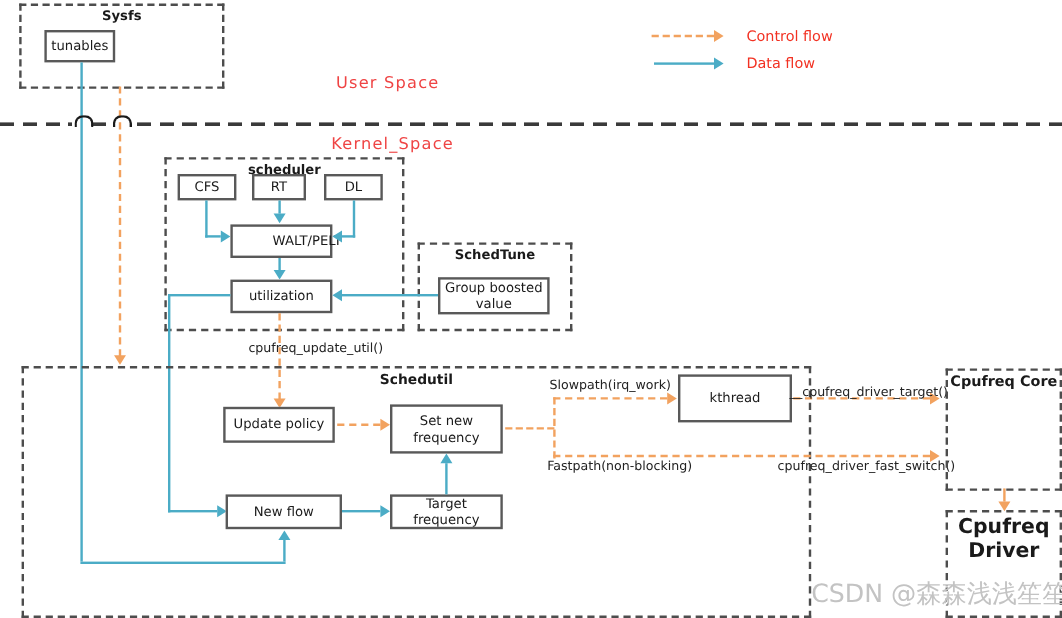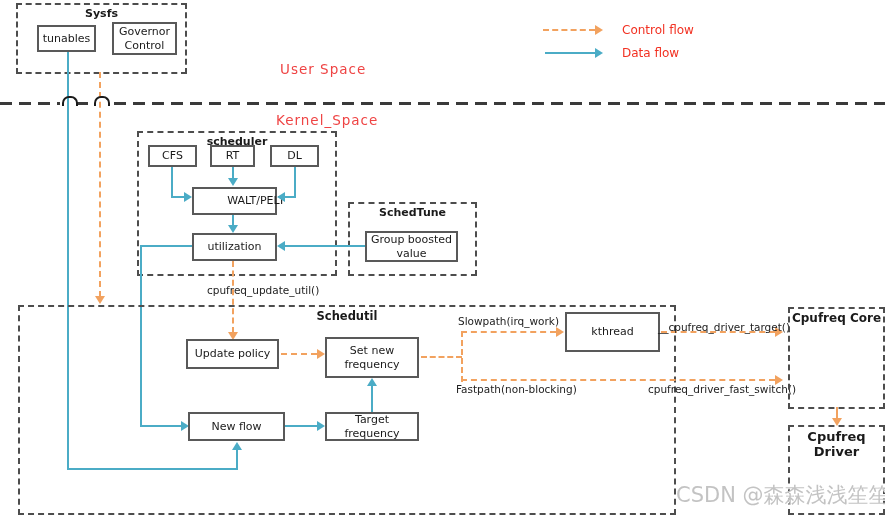--- a/index.html
+++ b/index.html
@@ -48,21 +48,20 @@
   <div class="arr ar co" style="left:595px;top:25px;"></div>
   <div class="legend-lbl" style="left:622px;top:23px;">Control flow</div>
   <div class="hs cb" style="left:545px;top:52px;width:50px;"></div>
   <div class="arr ar cb" style="left:595px;top:48px;"></div>
   <div class="legend-lbl" style="left:622px;top:46px;">Data flow</div>
 
   <div class="cbox" style="left:16px;top:3px;width:167px;height:67px;">
     <div class="ctitle">Sysfs</div>
   </div>
   <div class="node" style="left:37px;top:25px;width:59px;height:27px;">tunables</div>
-  <div class="node" style="left:112px;top:22px;width:65px;height:33px;">Governor Control</div>
 
   <div class="vs cb" style="left:67px;top:52px;height:416px;"></div>
   <div class="hs cb" style="left:67px;top:468px;width:171px;"></div>
   <div class="vs cb" style="left:236px;top:450px;height:18px;"></div>
   <div class="arr au cb" style="left:232px;top:442px;"></div>
 
   <div class="vd co" style="left:99px;top:72px;height:225px;"></div>
   <div class="arr ad co" style="left:95px;top:296px;"></div>
 
   <div class="hop" style="left:62px;top:96px;"></div>
@@ -142,18 +141,18 @@
   <div class="lbl" style="left:658px;top:321px;">__cpufreq_driver_target()</div>
 
   <div class="cbox" style="left:788px;top:307px;width:93px;height:98px;">
     <div class="ctitle" style="font-size:12px;">Cpufreq Core</div>
   </div>
 
   <div class="vs co" style="left:836px;top:407px;height:11px;"></div>
   <div class="arr ad co" style="left:832px;top:418px;"></div>
 
   <div class="cbox" style="left:788px;top:425px;width:93px;height:86px;">
-    <div class="ctitle" style="font-size:13px;">Cpufreq Driver</div>
+    <div class="ctitle" style="font-size:17px;">Cpufreq Driver</div>
   </div>
 
   <div id="watermark">CSDN @森森浅浅笙笙</div>
 
 </div>
 
 </body></html>

